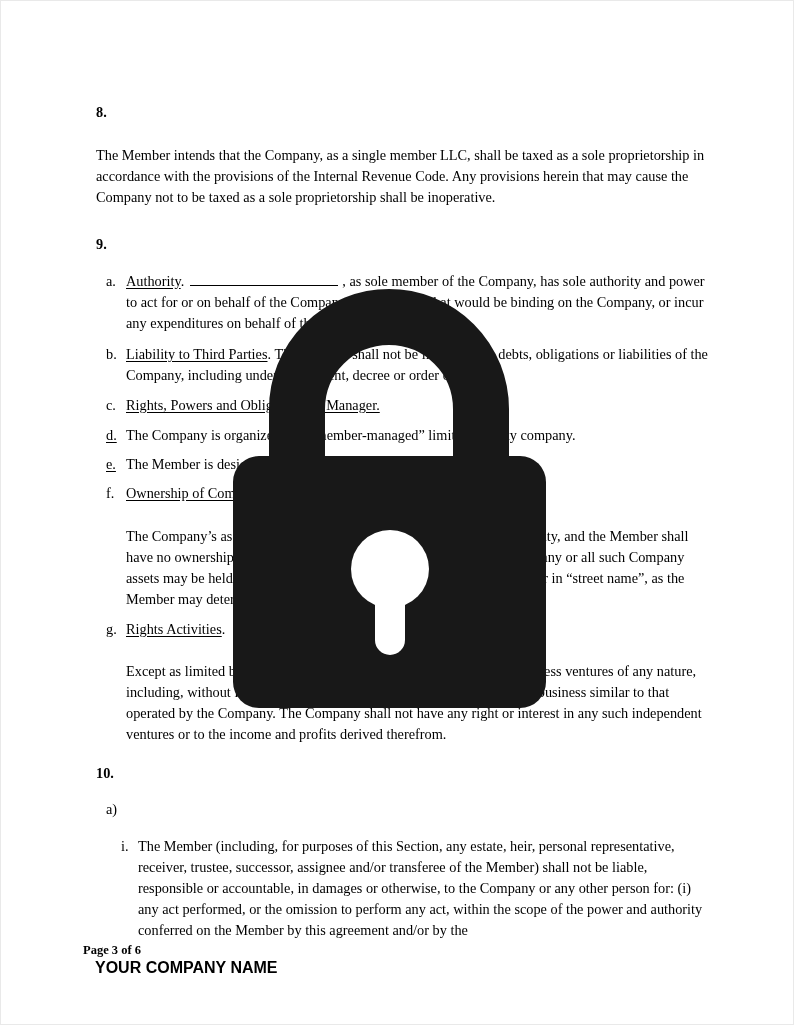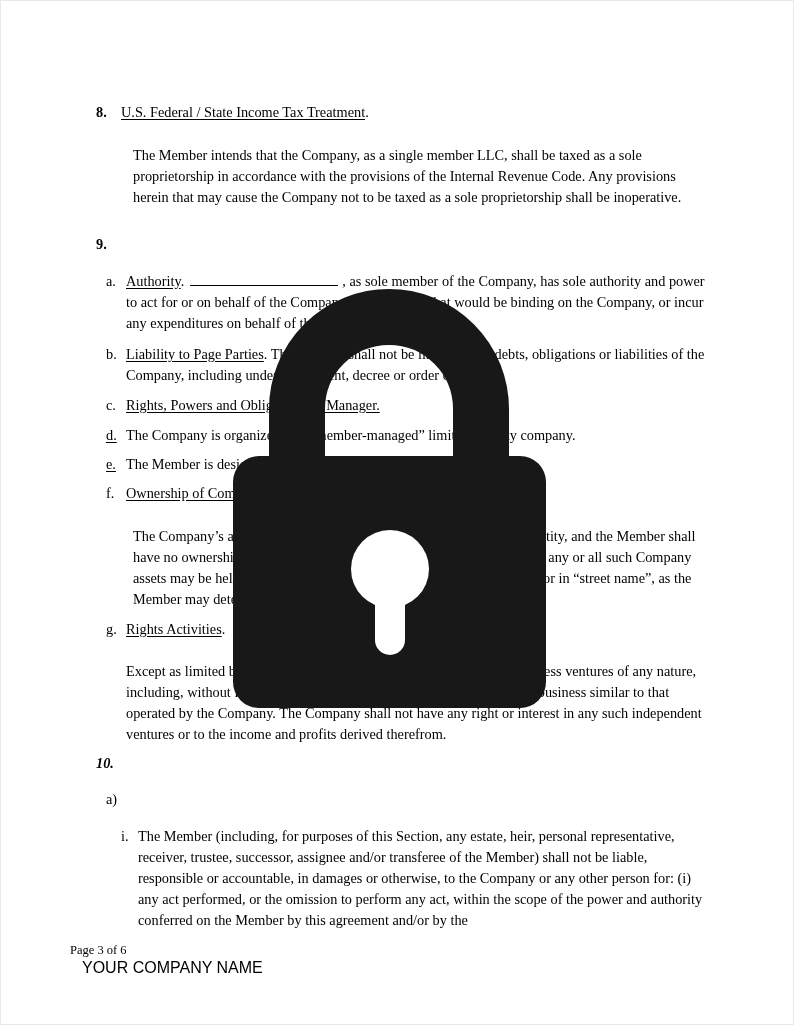--- a/index.html
+++ b/index.html
@@ -39,67 +39,67 @@
     height: 13px;
     border-bottom: 1px solid #000;
     margin: 0 4px 0 6px;
     vertical-align: baseline;
   }
   .mt8 { margin-top: 8px; }
   .mt9 { margin-top: 9px; }
   .mt10 { margin-top: 10px; }
   .mt15 { margin-top: 15px; }
   .mt16 { margin-top: 16px; }
-  .mt18 { margin-top: 8px; font-style: italic; }
+  .mt18 { margin-top: 18px; }
   .mt21 { margin-top: 21px; }
-  .mt22 { margin-top: 22px; margin-left: 37px; }
+  .mt22 { margin-top: 22px; }
   .mt26 { margin-top: 26px; }
   .watermark {
     position: absolute;
     left: 232px;
     top: 286px;
     width: 315px;
     height: 424px;
     z-index: 5;
     pointer-events: none;
   }
   .footer {
     position: absolute;
-    left: 69px;
+    left: 82px;
     top: 941px;
     z-index: 2;
+    font-weight: bold;
   }
   .footer .pagenum { font-family: "Liberation Serif", serif; font-size: 12.5px; line-height: 16px; }
   .footer .company { font-family: "Liberation Sans", sans-serif; font-size: 16px; line-height: 19px; margin-left: 12px; }
 </style>
 </head>
 <body>
 
 <div class="page">
 
   <div class="content">
 
     <div class="h-row">
       <span class="num">8.</span>
-      <span><span class="u">U.S. Federal / State Income Tax Treatment</span><span>.</span></span>
     </div>
     <p class="mt22">The Member intends that the Company, as a single member LLC, shall be taxed as a sole proprietorship in accordance with the provisions of the Internal Revenue Code. Any provisions herein that may cause the Company not to be taxed as a sole proprietorship shall be inoperative.</p>
 
     <div class="h-row mt26">
       <span class="num">9.</span>
     </div>
 
     <div class="li-row mt16">
       <span class="lbl">a.</span>
       <span class="body"><span class="u">Authority</span><span>.</span><span class="blank"></span><span>, as sole member of the Company, has sole authority and power to act for or on behalf of the Company, to do any act that would be binding on the Company, or incur any expenditures on behalf of the Company.</span></span>
     </div>
 
     <div class="li-row mt10">
       <span class="lbl">b.</span>
-      <span class="body"><span class="u">Liability to Page Parties</span><span>.</span><span> The Member shall not be liable for the debts, obligations or liabilities of the Company, including under a judgment, decree or order of a court.</span></span>
+      <span class="body"><span class="u">Liability to Third Parties</span><span>.</span><span> The Member shall not be liable for the debts, obligations or liabilities of the Company, including under a judgment, decree or order of a court.</span></span>
     </div>
 
     <div class="li-row mt9">
       <span class="lbl">c.</span>
       <span class="body"><span class="u">Rights, Powers and Obligations of Manager.</span></span>
     </div>
 
     <div class="li-row mt9">
       <span class="lbl u">d.</span>
       <span class="body">The Company is organized as a “member-managed” limited liability company.</span>

